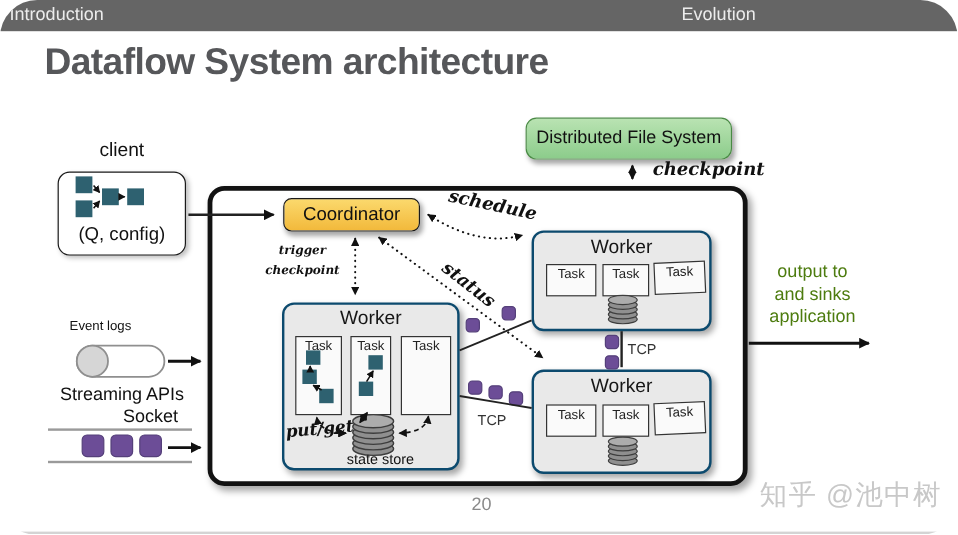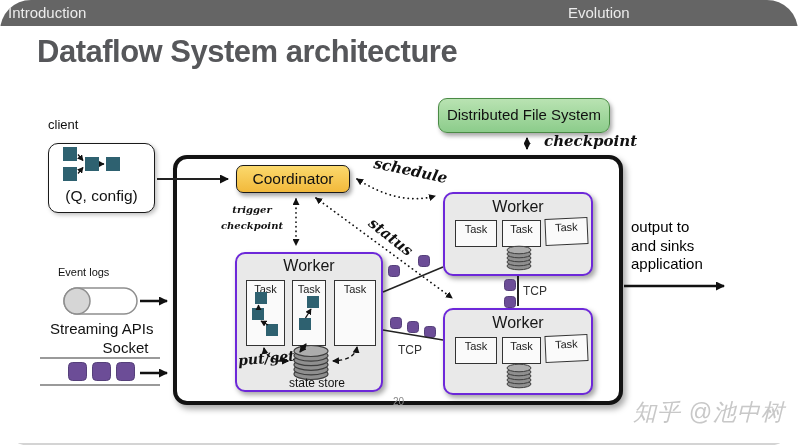--- a/index.html
+++ b/index.html
@@ -12,52 +12,52 @@
   .container{left:173px;top:155px;width:450px;height:250px;background:#fff;
              border:4px solid #121212;border-radius:14px;box-shadow:3px 4px 6px rgba(0,0,0,.35);}
   .clientbox{left:48px;top:143px;width:107px;height:70px;background:#fff;border:1.6px solid #1a1a1a;
              border-radius:10px;box-shadow:2px 2px 4px rgba(0,0,0,.25);}
   .dfs{left:438px;top:98px;width:172px;height:35px;border:1.6px solid #4a8a45;border-radius:9px;
        background:linear-gradient(#b9e3b2,#8ccc8b);text-align:center;line-height:32px;font-size:15px;
        box-shadow:2px 3px 4px rgba(0,0,0,.35);}
   .coord{left:236px;top:165px;width:114px;height:28px;border:1.6px solid #1a1a1a;border-radius:7px;
          background:linear-gradient(#fbd96d,#f2b93b);text-align:center;line-height:25px;font-size:15.5px;
          box-shadow:2px 3px 4px rgba(0,0,0,.35);}
-  .worker{background:#e9e9e9;border:2px solid #6d28d9;border-radius:10px;box-shadow:2.5px 3px 5px rgba(0,0,0,.35);}
+  .worker{background:#e9e9e9;border:2px solid #0c4a6e;border-radius:10px;box-shadow:2.5px 3px 5px rgba(0,0,0,.35);}
   .wtitle{position:absolute;left:0;width:100%;text-align:center;font-size:16px;color:#161616;}
   .task{position:absolute;background:#fafafa;border:1.6px solid #333;}
   .tlabel{display:block;text-align:center;font-size:11px;color:#222;margin-top:2px;}
   .tsq{position:absolute;width:12px;height:12px;background:#2e6170;}
   .csq{position:absolute;width:14px;height:14px;background:#2e6170;}
   .psq{position:absolute;background:#6c4d97;border:1px solid #55407a;border-radius:3.5px;}
   .p12{width:12px;height:12px;}
   .p19{width:19px;height:19px;border-radius:4.5px;}
   .hand{font-family:"DejaVu Serif",serif;font-style:italic;font-weight:700;color:#111;}
   .hline{background:#9a9a9a;height:2px;}
   .small-label{font-size:12px;color:#333;}
-  .outtext{text-align:left;font-size:15px;line-height:18.5px;color:#000000;}
+  .outtext{text-align:center;font-size:15px;line-height:18.5px;color:#4d7c0f;}
   .outtext span{display:block;}
   .watermark{font-size:23px;color:#c8c8c8;letter-spacing:1px;}
   svg.layer{position:absolute;left:0;top:0;pointer-events:none;}
 </style>
 </head>
 <body>
 
 <div class="canvas">
 
   <div class="abs topbar">
     <span style="left:8px;">Introduction</span>
     <span style="left:568px;">Evolution</span>
   </div>
 
   <div class="abs title">Dataflow System architecture</div>
 
   <div class="abs container"></div>
 
-  <div class="abs" style="left:48px;top:117px;width:107px;text-align:left;font-size:13px;">client</div>
+  <div class="abs" style="left:48px;top:117px;width:107px;text-align:center;font-size:16px;">client</div>
   <div class="abs clientbox"></div>
   <div class="abs csq" style="left:63px;top:147px;"></div>
   <div class="abs csq" style="left:63px;top:167px;"></div>
   <div class="abs csq" style="left:85px;top:157px;"></div>
   <div class="abs csq" style="left:106px;top:157px;"></div>
   <div class="abs" style="left:48px;top:187px;width:107px;text-align:center;font-size:15.5px;">(Q, config)</div>
 
   <div class="abs dfs">Distributed File System</div>
 
   <div class="abs coord">Coordinator</div>
@@ -210,17 +210,17 @@
   <div class="abs" style="left:58px;top:266px;font-size:11px;">Event logs</div>
   <div class="abs" style="left:50px;top:320px;font-size:15px;">Streaming APIs</div>
   <div class="abs" style="left:68px;top:339px;width:115px;text-align:center;font-size:15px;">Socket</div>
 
   <div class="abs outtext" style="left:631px;top:218px;width:92px;">
     <span>output to</span>
     <span>and sinks</span>
     <span>application</span>
   </div>
 
-  <div class="abs" style="left:393px;top:396px;font-size:10px;color:#8a8a8a;">20</div>
-  <div class="abs watermark" style="left:633px;top:397px;font-style:italic;">知乎 @池中树</div>
+  <div class="abs" style="left:393px;top:412px;font-size:15px;color:#8a8a8a;">20</div>
+  <div class="abs watermark" style="left:633px;top:397px;">知乎 @池中树</div>
   <div class="abs" style="left:0;top:443px;width:798px;height:2px;background:#d4d4d4;"></div>
 
 </div>
 
 </body></html>

